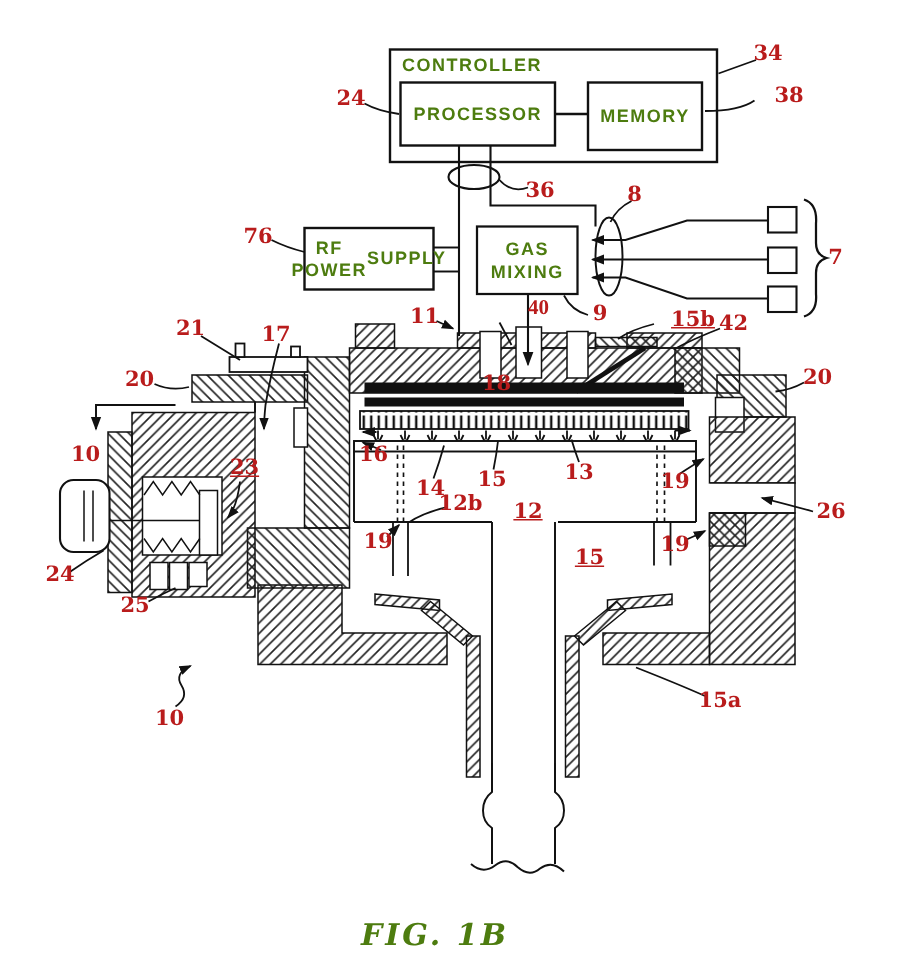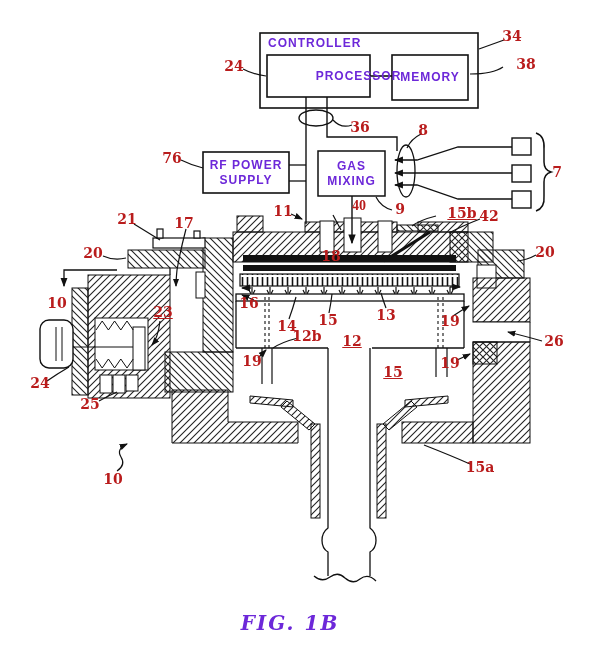--- a/index.html
+++ b/index.html
@@ -1,20 +1,20 @@
 <!DOCTYPE html>
 <html><head>
 <meta charset="utf-8">
 <style>
   html,body{margin:0;padding:0;background:#fff;}
   #fig{position:relative;width:608px;height:653px;background:#fff;overflow:hidden;
        font-family:"Liberation Serif",serif;color:#111;}
   #fig svg{position:absolute;left:0;top:0;}
   .ovl{position:absolute;pointer-events:none;display:flex;align-items:center;justify-content:center;
-       text-align:center;color:#6d28d9;}
+       text-align:center;color:#4d7c0f;}
   .boxlbl{font-family:"Liberation Sans",sans-serif;font-size:12px;font-weight:600;letter-spacing:1px;line-height:1.25;}
   .ctl{justify-content:flex-start;align-items:flex-start;}
   .ref-label{position:absolute;transform:translate(-50%,-50%);
        font:600 14px "DejaVu Serif",serif;color:#b91c1c;white-space:nowrap;pointer-events:none;}
   .ref-label.u{text-decoration:underline;}
   #caption{font:italic 700 20px "DejaVu Serif",serif;letter-spacing:2px;}
 </style>
 </head>
 <body>
 
@@ -189,23 +189,23 @@
     <path d="M457,360 Q464,357 470,354" marker-end="url(#ah)"></path>
     <path d="M542,341 Q528,337 508,332" marker-end="url(#ah)"></path>
     <path d="M47,381 Q57,374 69,367"></path>
     <path d="M99,401 Q108,396 117,392"></path>
     <path d="M117,471 Q126,465 121,457 Q116,449 127,444" marker-end="url(#ah)"></path>
     <path d="M470,464 Q452,456 424,445"></path>
   </g>
 </svg>
 
 <div class="ovl boxlbl ctl" style="left:268px;top:36px;width:120px;height:16px;">CONTROLLER</div>
-<div class="ovl boxlbl" style="left:267px;top:55px;width:103px;height:42px;padding-left:40px;">PROCESSOR</div>
+<div class="ovl boxlbl" style="left:267px;top:55px;width:103px;height:42px;">PROCESSOR</div>
 <div class="ovl boxlbl" style="left:392px;top:55px;width:76px;height:45px;">MEMORY</div>
-<div class="ovl boxlbl" style="left:203px;top:152px;width:86px;height:41px;flex-direction:column;">
+<div class="ovl boxlbl" style="left:203px;top:152px;width:86px;height:41px;flex-direction:row;">
       <span>RF POWER</span>
       <span>SUPPLY</span>
     </div>
 <div class="ovl boxlbl" style="left:318px;top:151px;width:67px;height:45px;flex-direction:column;">
       <span>GAS</span>
       <span>MIXING</span>
     </div>
 
 <div id="labels-layer">
       <span class="ref-label" style="left: 512px; top: 36px;">34</span>

